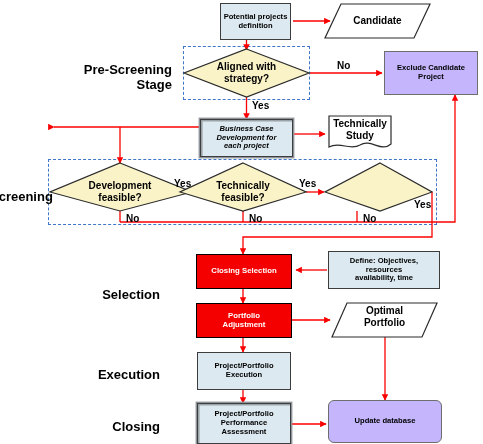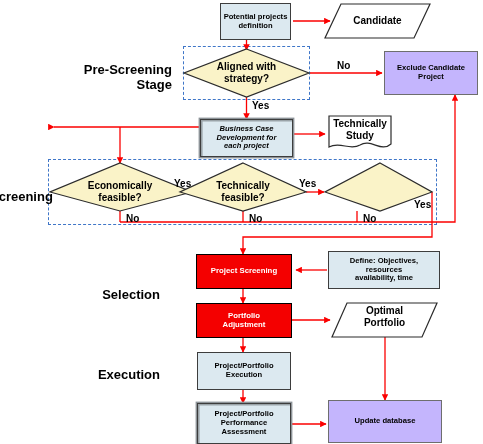--- a/index.html
+++ b/index.html
@@ -92,58 +92,59 @@
     <polygon points="380,163 432,192 380,211 325,192" fill="#faf3c8" stroke="#2b2b2b" stroke-width="1.2"></polygon>
   </svg>
 
   <div class="shapetext ml" style="left:325px;top:4px;width:105px;height:34px;">Candidate</div>
   <div class="shapetext ml" style="left:332px;top:303px;width:105px;height:28px;">Optimal
 Portfolio</div>
   <div class="shapetext ml" style="left:329px;top:116px;width:62px;height:28px;">Technically
 Study</div>
   <div class="shapetext ml" style="left:196px;top:58px;width:101px;height:30px;">Aligned with
 strategy?</div>
-  <div class="shapetext ml" style="left:78px;top:177px;width:84px;height:30px;">Economically
+  <div class="shapetext ml" style="left:78px;top:177px;width:84px;height:30px;">Development
 feasible?</div>
   <div class="shapetext ml" style="left:203px;top:177px;width:80px;height:30px;">Technically
 feasible?</div>
 
   <div class="node proc ml" style="left:200px;top:3px;width:71px;height:37px;margin-left:20px;">Potential projects
 definition</div>
 
   <div class="node plain ml" style="left:384px;top:51px;width:94px;height:44px;">Exclude Candidate
 Project</div>
 
   <div class="node proc3d ml" style="left:200px;top:119px;width:93px;height:38px;font-style:italic;">Business Case
 Development for
 each project</div>
 
-  <div class="node redbox ml" style="left:196px;top:254px;width:96px;height:35px;">Project Screening</div>
+  <div class="node redbox ml" style="left:196px;top:254px;width:96px;height:35px;">Closing Selection</div>
 
   <div class="node proc ml" style="left:328px;top:251px;width:112px;height:38px;">Define: Objectives,
 resources
 availability, time</div>
 
   <div class="node redbox ml" style="left:196px;top:303px;width:96px;height:35px;">Portfolio
 Adjustment</div>
 
   <div class="node proc ml" style="left:197px;top:352px;width:94px;height:38px;">Project/Portfolio
 Execution</div>
 
   <div class="node proc3d ml" style="left:197px;top:403px;width:94px;height:41px;">Project/Portfolio
 Performance
 Assessment</div>
 
-  <div class="node plain ml" style="left:328px;top:400px;width:114px;height:43px;">Update database</div>
+  <div class="node plain ml" style="left:328px;top:400px;width:114px;height:43px;border-radius:6px;">Update database</div>
 
   <div class="sidelabel ml" style="left:80px;top:62px;width:92px;">Pre-Screening
 Stage</div>
   <div class="sidelabel ml" style="left:-10px;top:189px;width:56px;">Screening</div>
   <div class="sidelabel ml" style="left:60px;top:287px;width:100px;">Selection</div>
   <div class="sidelabel ml" style="left:60px;top:367px;width:100px;">Execution</div>
+  <div class="sidelabel ml" style="left:60px;top:419px;width:100px;">Closing</div>
 
   <div class="edgelabel" style="left:337px;top:60px;">No</div>
   <div class="edgelabel" style="left:252px;top:100px;">Yes</div>
   <div class="edgelabel" style="left:174px;top:178px;">Yes</div>
   <div class="edgelabel" style="left:126px;top:213px;">No</div>
   <div class="edgelabel" style="left:299px;top:178px;">Yes</div>
   <div class="edgelabel" style="left:249px;top:213px;">No</div>
   <div class="edgelabel" style="left:414px;top:199px;">Yes</div>
   <div class="edgelabel" style="left:363px;top:213px;">No</div>
 

